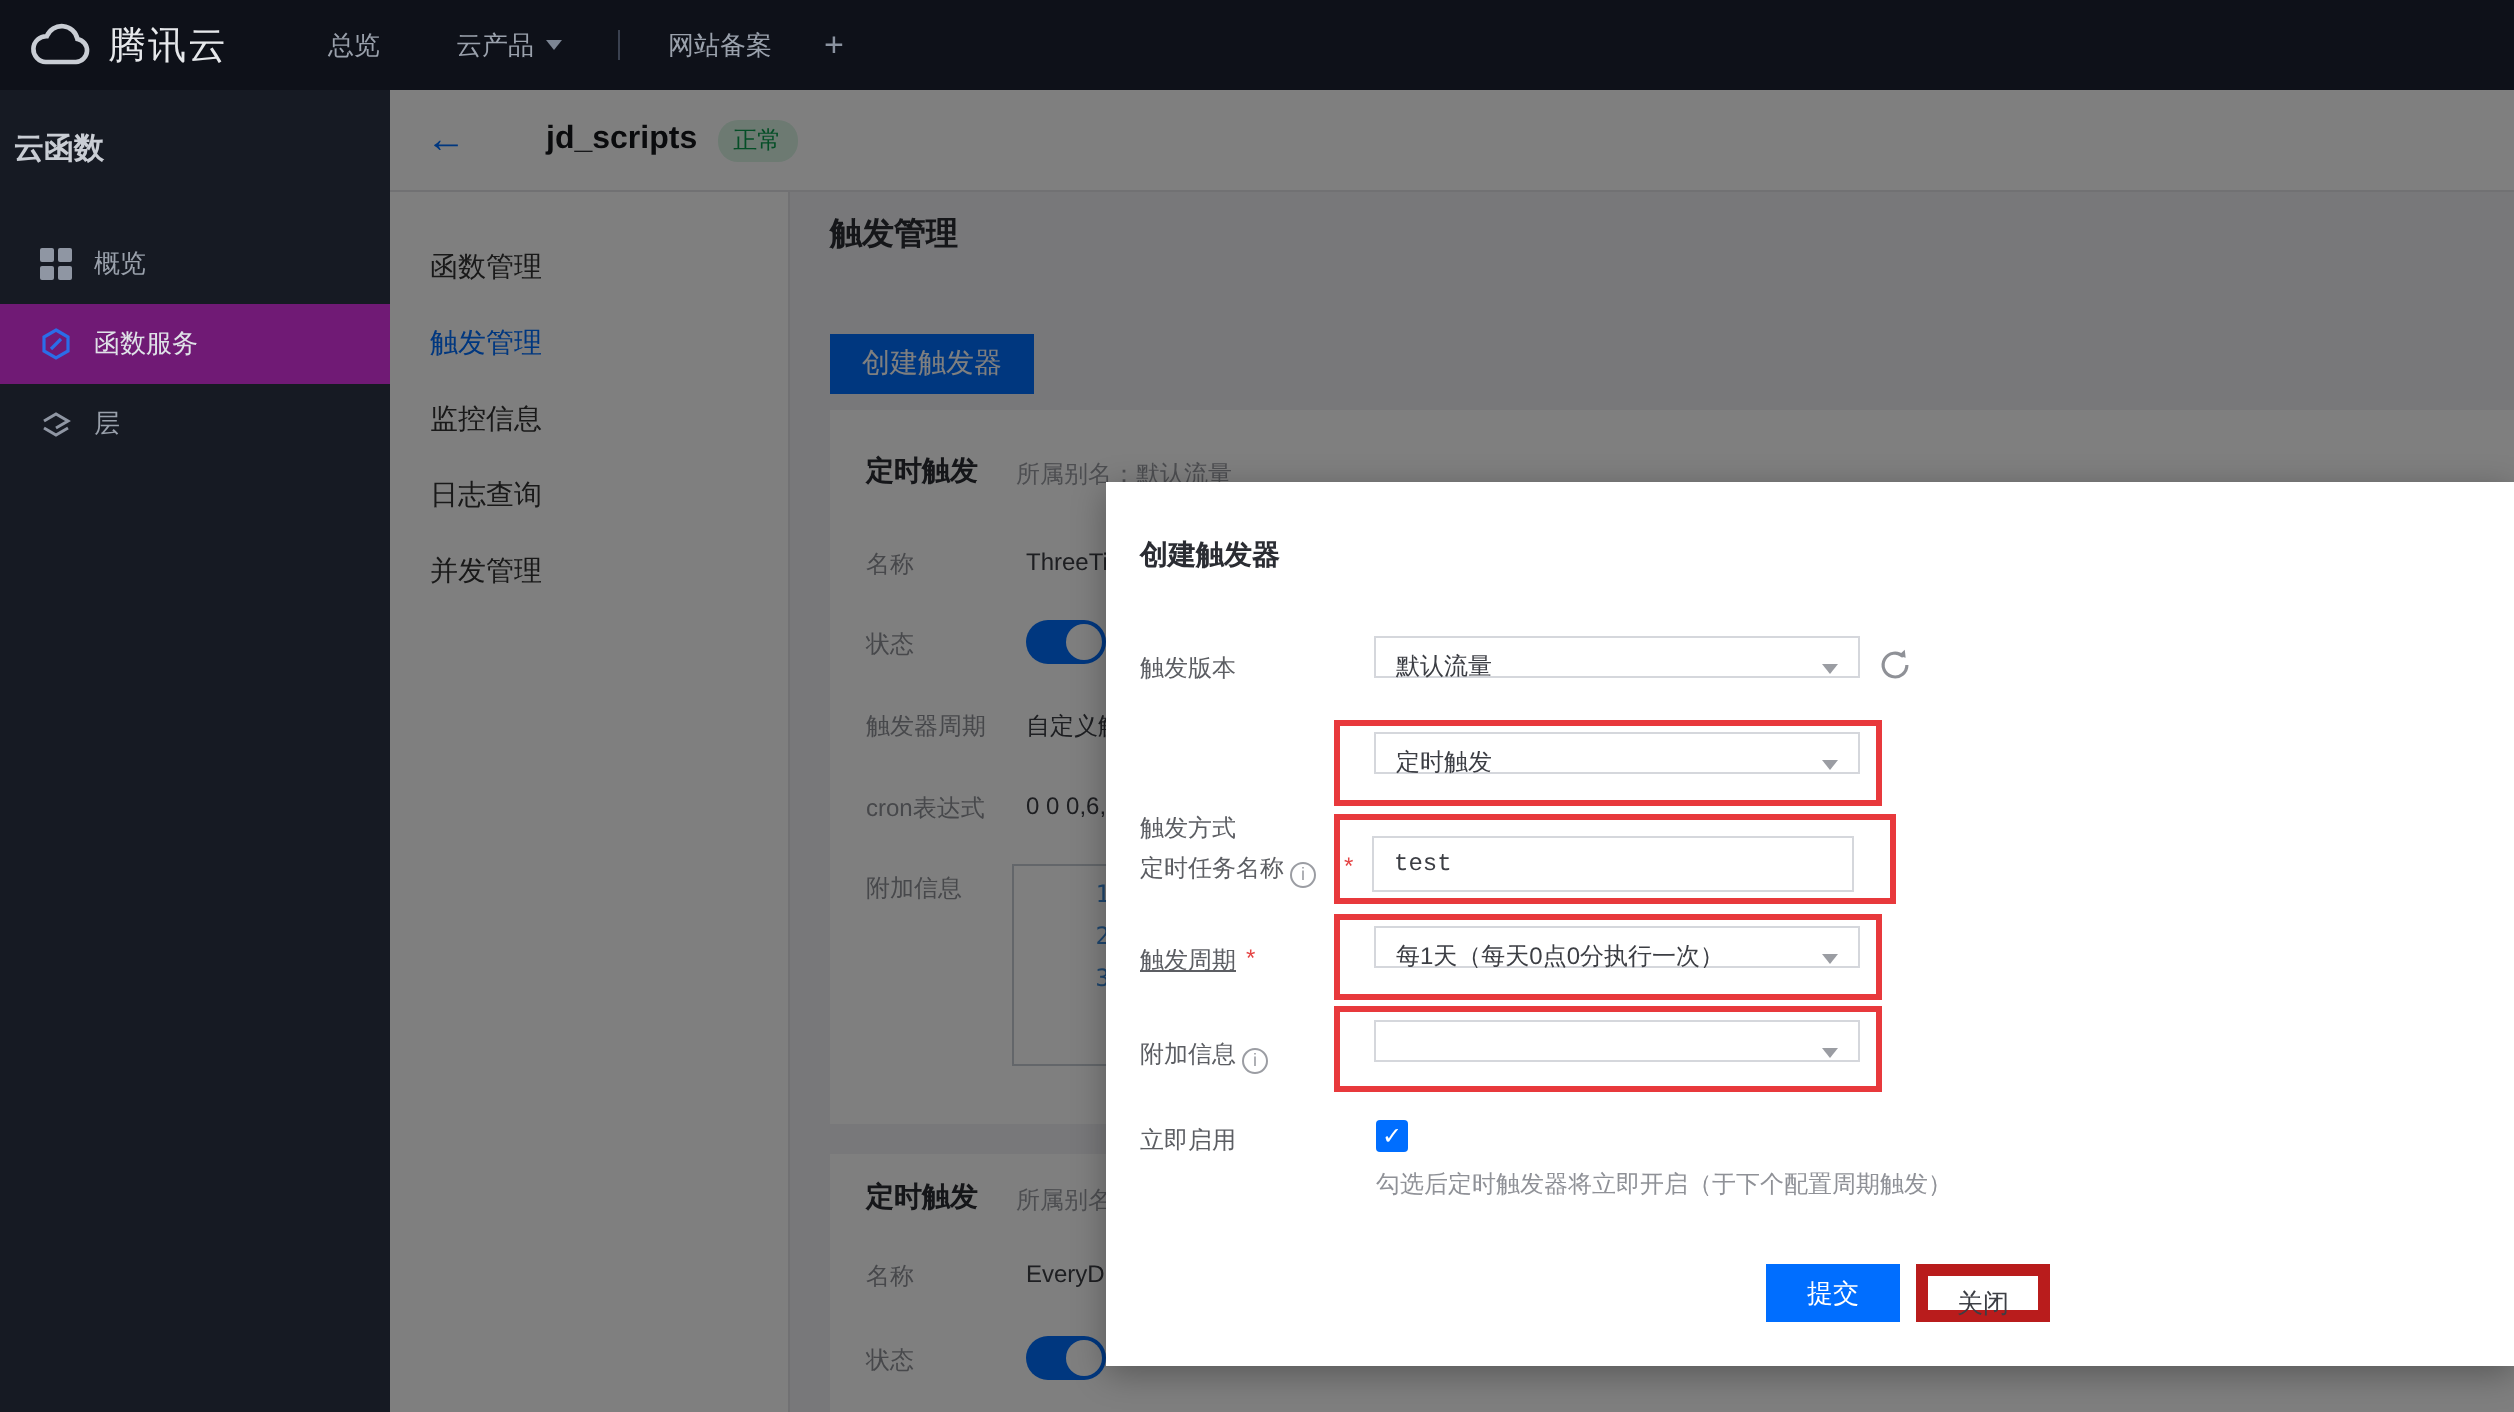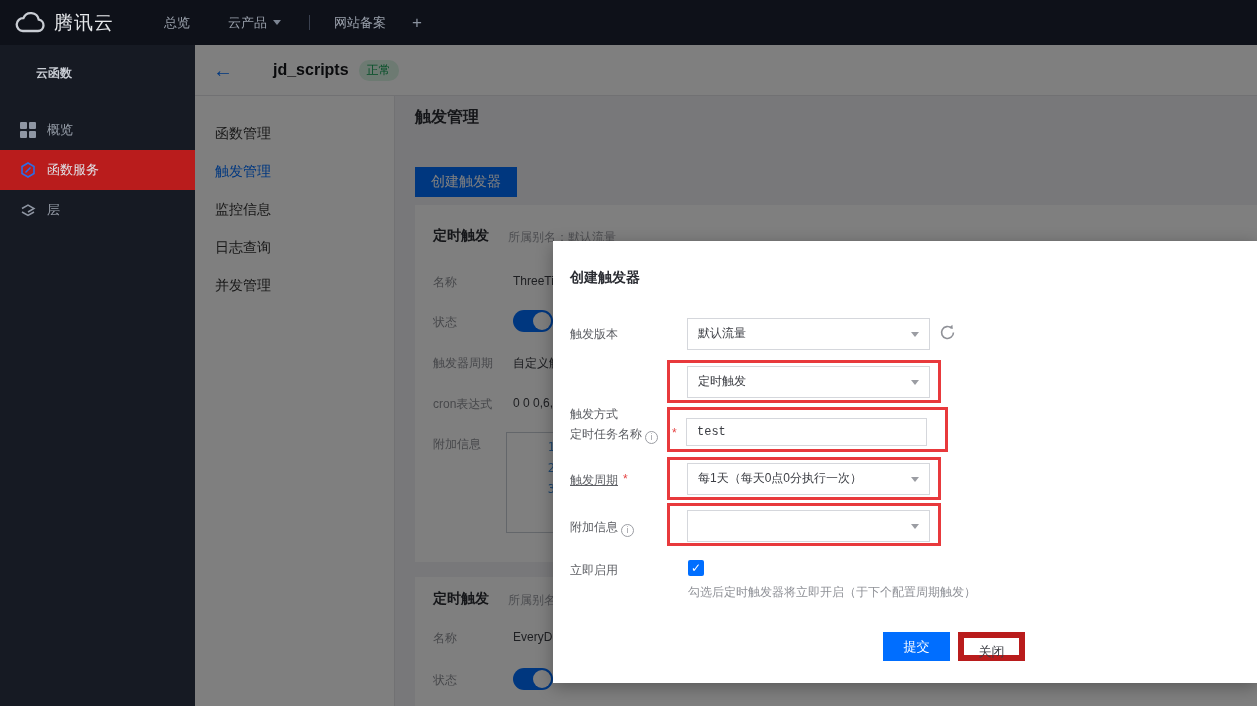--- a/index.html
+++ b/index.html
@@ -11,24 +11,24 @@
   .topnav { position:absolute; left:0; top:0; width:1257px; height:45px; background:#0e1119; z-index:200; display:flex; align-items:center; }
   .brand { display:flex; align-items:center; margin-left:14px; }
   .brand-name { color:#e6e8eb; font-size:19px; letter-spacing:1px; margin-left:8px; }
   .topnav-item { color:#9aa1ac; font-size:13px; margin-left:38px; cursor:pointer; display:flex; align-items:center; }
   .topnav-caret { display:inline-block; width:0; height:0; border-left:4px solid transparent; border-right:4px solid transparent; border-top:5px solid #7c8593; margin-left:6px; }
   .topnav-divider { width:1px; height:15px; background:#3a4150; margin-left:28px; }
   .topnav-plus { color:#8b93a0; font-size:17px; margin-left:26px; }
 
   
   .sidebar { position:absolute; left:0; top:45px; width:195px; height:661px; background:#161a23; z-index:60; }
-  .sidebar-title { color:#c9cdd4; font-size:12px; font-weight:bold; padding:20px 0 0 36px; }
+  .sidebar-title { color:#c9cdd4; font-size:15px; font-weight:bold; padding:20px 0 0 7px; }
   .side-items { margin-top:28px; }
   .side-item { height:40px; display:flex; align-items:center; padding-left:20px; color:#99a0ab; font-size:13px; cursor:pointer; }
-  .side-item.active { background:#b91c1c; color:#dfe3e8; }
+  .side-item.active { background:#701a75; color:#dfe3e8; }
   .side-icon { width:16px; height:16px; margin-right:11px; display:inline-flex; }
   .grid-icon { display:grid; grid-template-columns:7px 7px; grid-template-rows:7px 7px; gap:2px; }
   .grid-icon b { background:#8f96a3; border-radius:1px; }
 
   
   .page-header { position:absolute; left:195px; top:45px; width:1062px; height:51px; background:#ffffff; border-bottom:1px solid #e2e3e6; z-index:10; display:flex; align-items:center; }
   .back-arrow { color:#006eff; font-size:20px; font-weight:bold; margin-left:18px; cursor:pointer; }
   .fn-name { color:#15161a; font-size:16px; font-weight:bold; margin-left:40px; }
   .status-badge { margin-left:10px; background:#daf5e5; color:#0a9d4e; font-size:12px; padding:2px 8px; border-radius:10px; }
 
@@ -57,21 +57,21 @@
   .code-gutter { position:absolute; left:0; top:4px; width:48px; text-align:right; font-family:"DejaVu Sans Mono",monospace; font-size:12px; color:#3c8cdc; line-height:21px; }
 
   
   .mask { position:absolute; left:195px; top:45px; width:1062px; height:661px; background:rgba(0,0,0,0.5); z-index:90; }
   .modal { position:absolute; left:553px; top:241px; width:704px; height:442px; background:#ffffff; z-index:100; box-shadow:0 4px 16px rgba(0,0,0,.3); }
   .modal-title { position:absolute; left:17px; top:28px; font-size:14px; font-weight:bold; color:#2b2d33; }
   .m-label { position:absolute; left:17px; font-size:12px; color:#5c5e63; }
   .req { color:#e54545; font-size:12px; position:absolute; }
   .info-icon { display:inline-block; width:13px; height:13px; line-height:11px; border:1px solid #9b9da3; border-radius:50%; color:#9b9da3; font-size:9px; text-align:center; font-style:normal; margin-left:3px; vertical-align:-2px; }
 
-  .select { position:absolute; width:243px; height:32px; border:1px solid #d5d7dc; background:#fff; font-size:12px; color:#3c3e44; line-height:28px; padding-left:10px; cursor:pointer; }
+  .select { position:absolute; width:243px; height:21px; border:1px solid #d5d7dc; background:#fff; font-size:12px; color:#3c3e44; line-height:28px; padding-left:10px; cursor:pointer; }
   .select .caret { position:absolute; right:10px; top:13px; width:0; height:0; border-left:4px solid transparent; border-right:4px solid transparent; border-top:5px solid #9b9da3; }
   .text-input { position:absolute; width:241px; height:28px; border:1px solid #d5d7dc; font-size:12px; color:#3c3e44; padding-left:10px; font-family:Liberation Mono, monospace; }
 
   .redbox { position:absolute; border:3px solid #e8393c; z-index:110; pointer-events:none; }
 
   .checkbox { position:absolute; left:135px; top:319px; width:16px; height:16px; background:#006eff; border-radius:2px; color:#fff; font-size:12px; line-height:16px; text-align:center; cursor:pointer; }
   .hint { position:absolute; left:135px; top:343px; font-size:12px; color:#8f9197; }
 
   .btn { position:absolute; top:391px; width:67px; height:29px; font-size:13px; cursor:pointer; text-align:center; line-height:27px; }
   .btn-primary { left:330px; background:#006eff; color:#fff; border:1px solid #006eff; }

